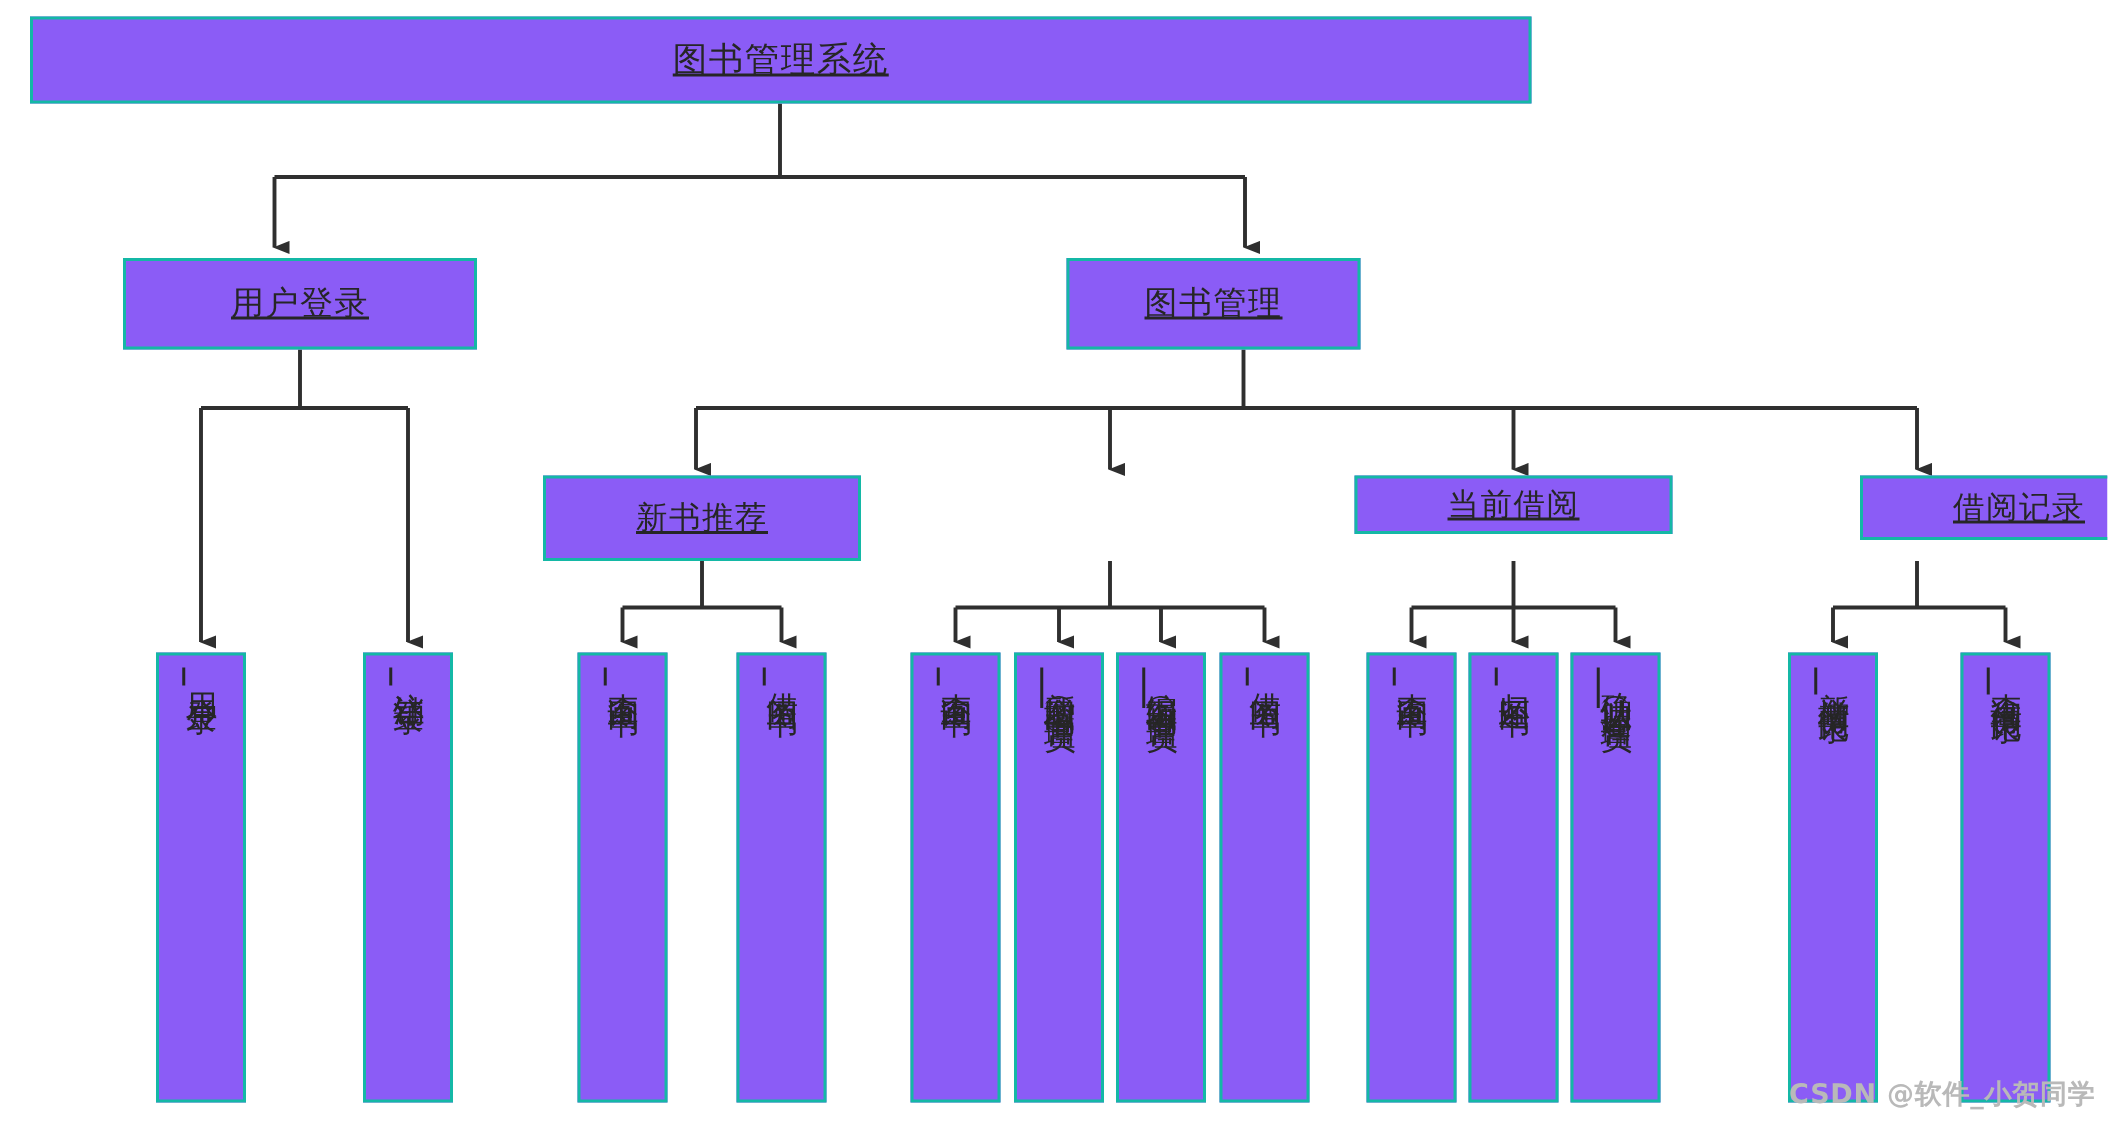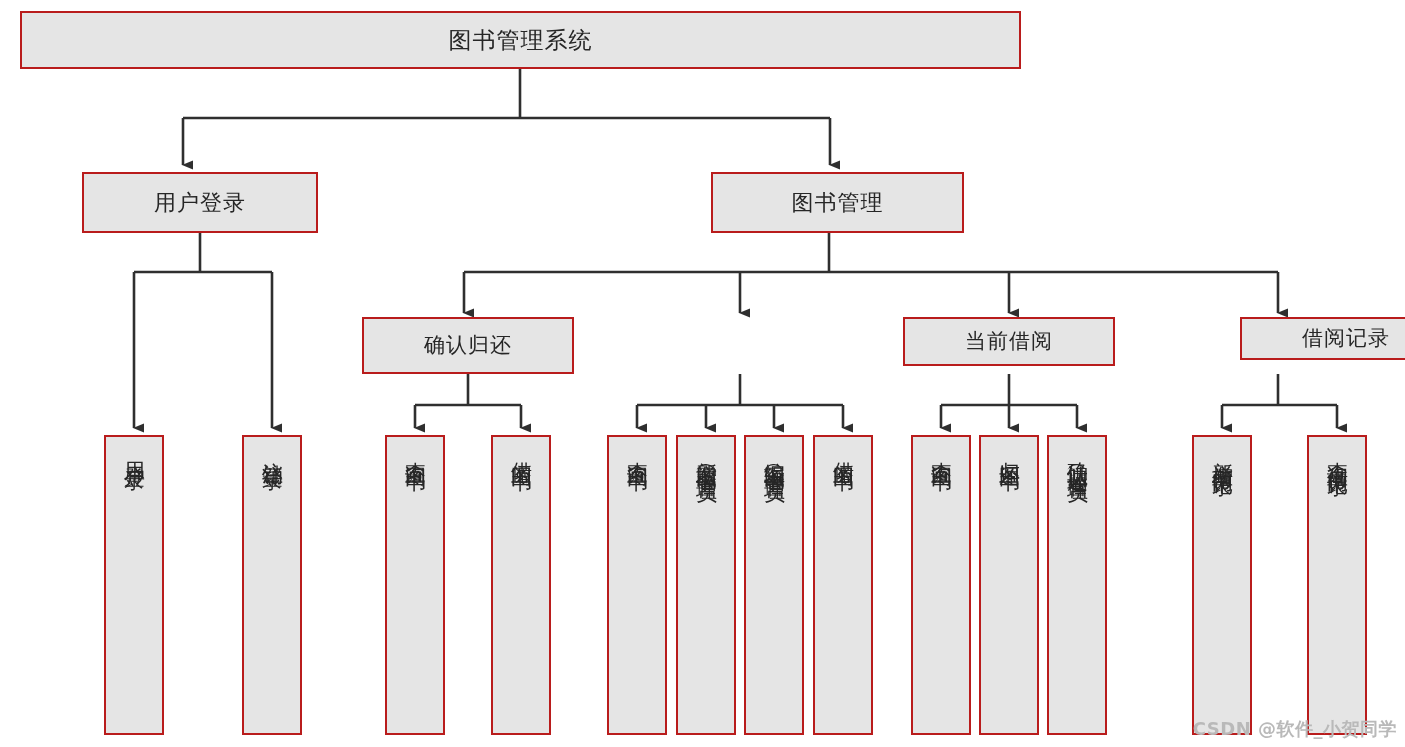--- a/index.html
+++ b/index.html
@@ -23,26 +23,27 @@
     position: absolute;
     left: 0;
     top: 0;
     width: 1405px;
     height: 747px;
     pointer-events: none;
   }
   .node {
     position: absolute;
     box-sizing: border-box;
-    border: 2px solid #b91c1c;
-    background: #e5e5e5;
+    border: 2px solid #14b8a6;
+    background: #8b5cf6;
     display: flex;
     align-items: center;
     justify-content: center;
     color: #262626;
+    text-decoration: underline;
   }
   .node.level-0 {
     font-size: 23px;
   }
   .node.level-1 {
     font-size: 22px;
   }
   .node.level-2 {
     font-size: 21px;
   }
@@ -129,30 +130,30 @@
   </svg>
 
   <div class="node level-0" style="left:20px; top:11px; width:1001px; height:58px;">
     <span class="node-label">图书管理系统</span>
   </div>
 
   <div class="node level-1" style="left:82px; top:172px; width:236px; height:61px;">
     <span class="node-label">用户登录</span>
   </div>
 
-  <div class="node level-1" style="left:711px; top:172px; width:253px; height:61px;">
+  <div class="node level-1" style="left:711px; top:172px; width:196px; height:61px;">
     <span class="node-label">图书管理</span>
   </div>
 
   <div class="node level-2" style="left:362px; top:317px; width:212px; height:57px;">
-    <span class="node-label">确认归还</span>
-  </div>
-
-
-  <div class="node level-2" style="left:903px; top:317px; width:212px; height:49px;">
+    <span class="node-label">新书推荐</span>
+  </div>
+
+
+  <div class="node level-2" style="left:903px; top:317px; width:212px; height:39px;">
     <span class="node-label">当前借阅</span>
   </div>
 
   <div class="node level-2" style="left:1240px; top:317px; width:212px; height:43px;">
     <span class="node-label">借阅记录</span>
   </div>
 
   <div class="node vertical" style="left:104px; top:435px; width:60px; height:300px; font-size:21px;">
     <span class="node-label">用户登录</span>
   </div>

